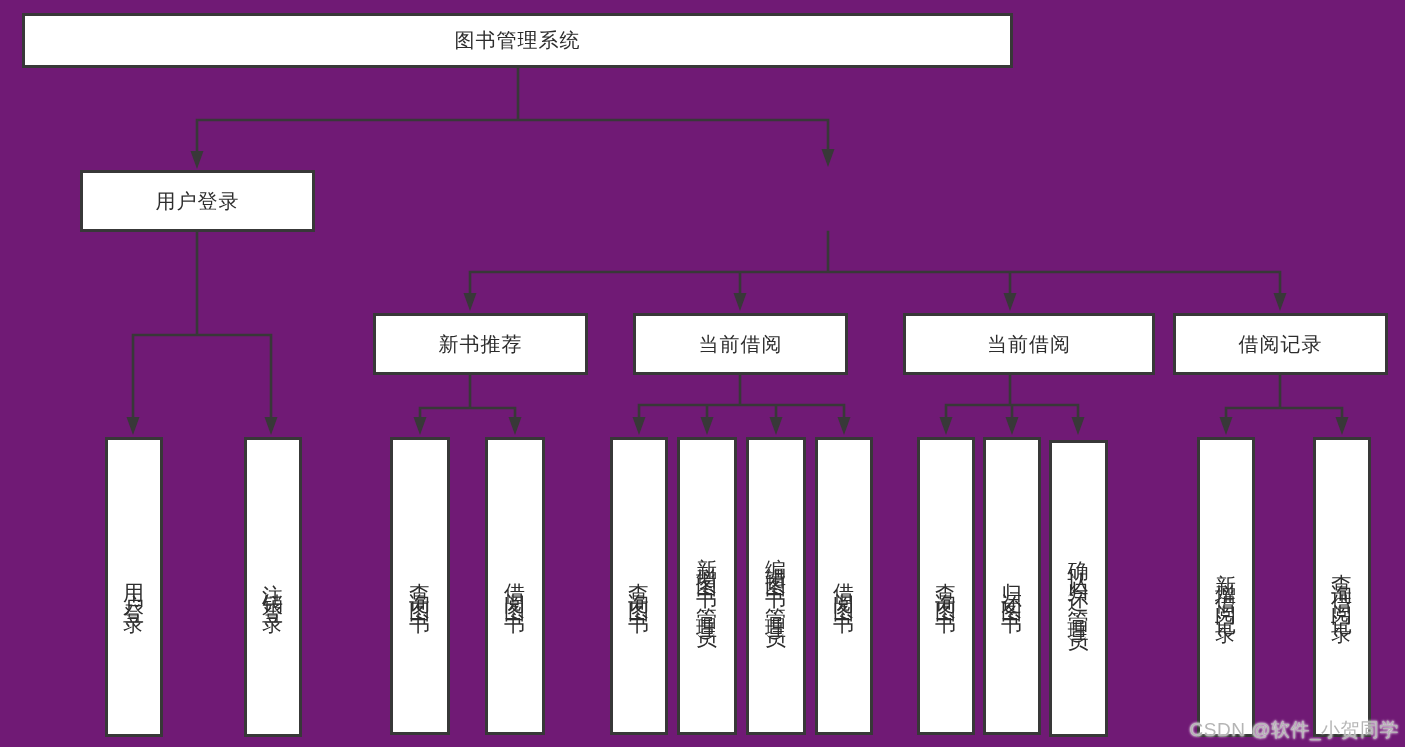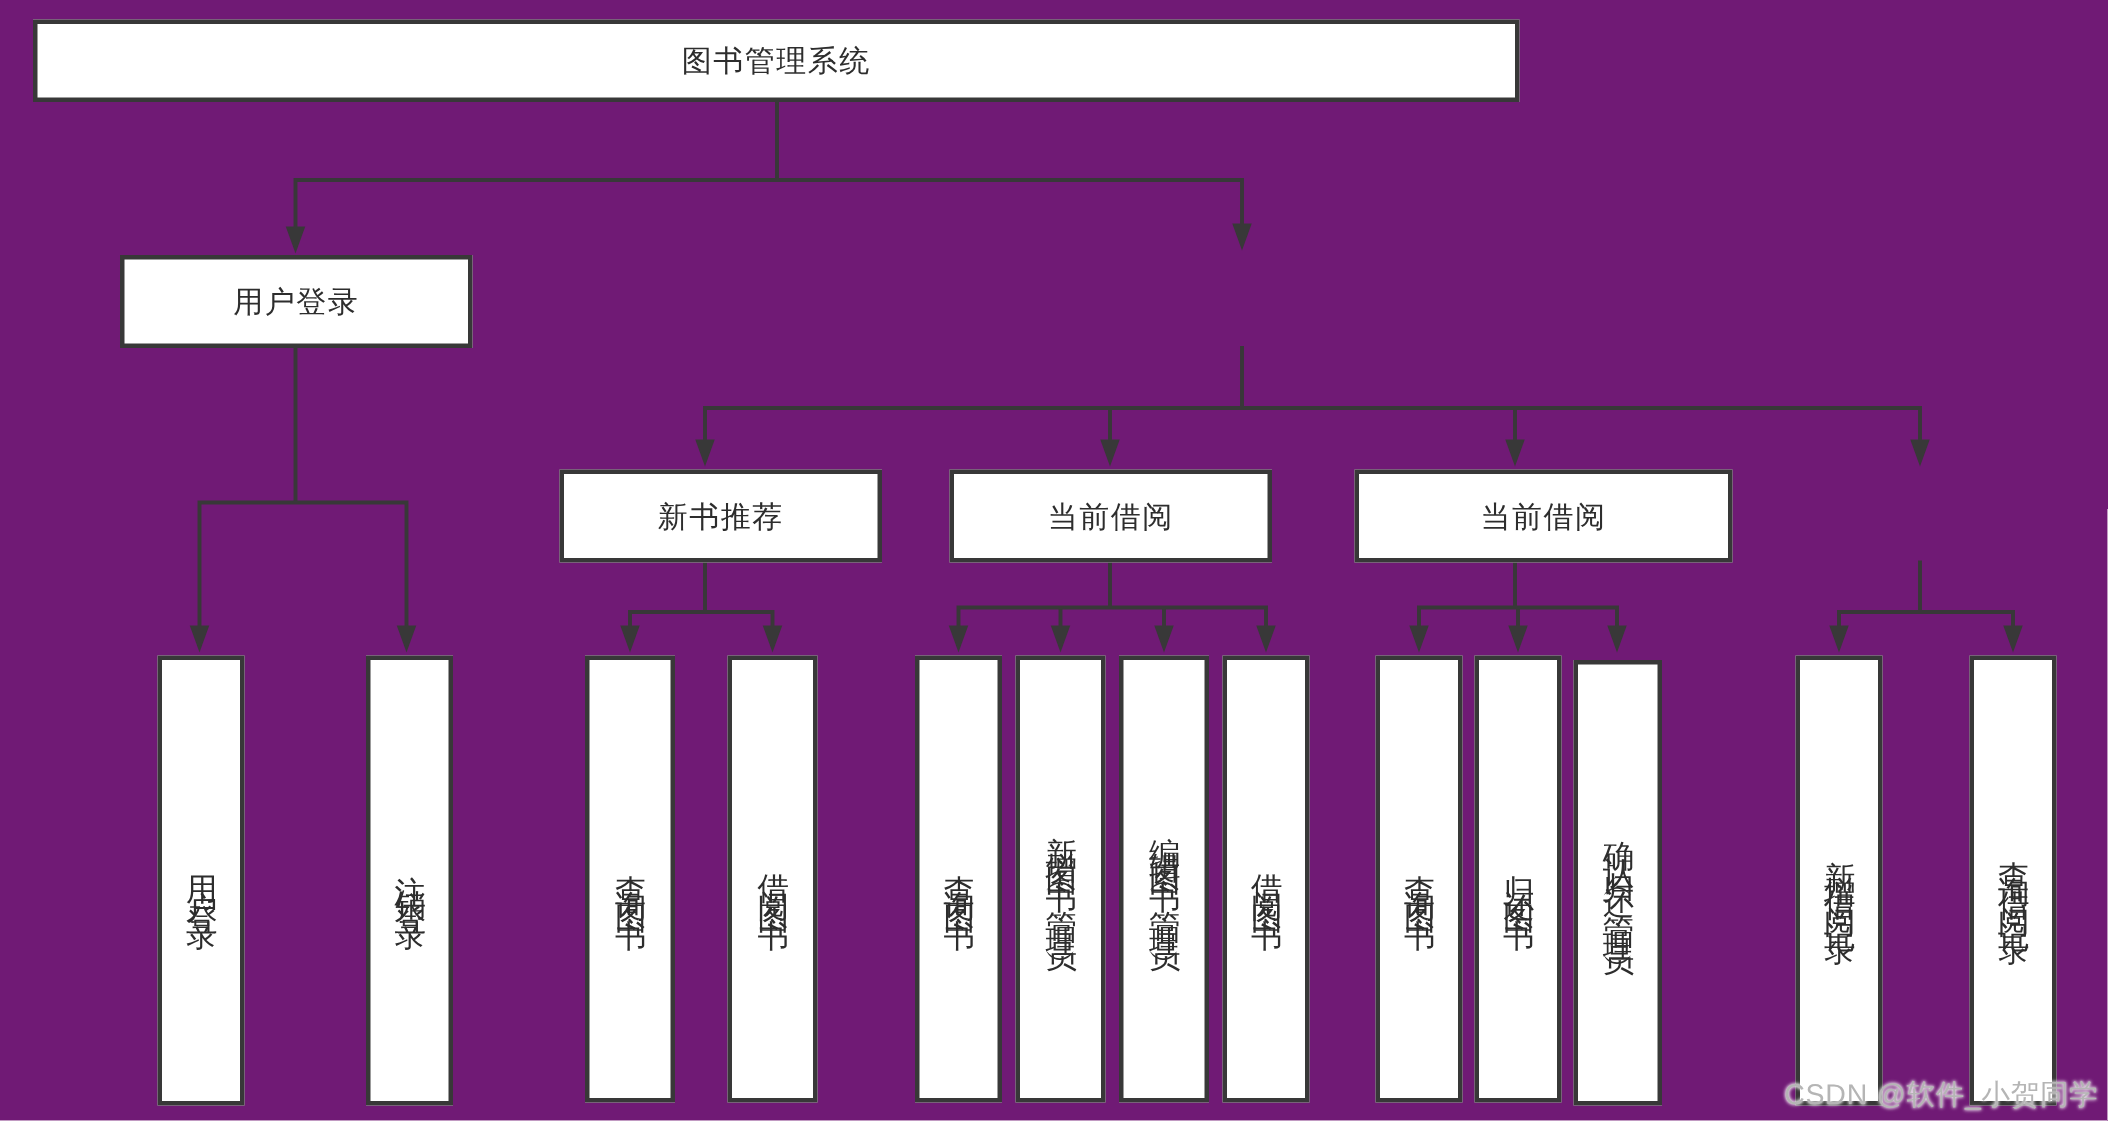--- a/index.html
+++ b/index.html
@@ -109,20 +109,23 @@
 
   <div class="node h" style="left:363px; top:313px; width:215px; height:62px;margin-left:10px;">
     <span>新书推荐</span>
   </div>
   <div class="node h" style="left:633px; top:313px; width:215px; height:62px;">
     <span>当前借阅</span>
   </div>
   <div class="node h" style="left:903px; top:313px; width:252px; height:62px;">
     <span>当前借阅</span>
   </div>
+  <div class="node h" style="left:1173px; top:313px; width:215px; height:62px;">
+    <span>借阅记录</span>
+  </div>
 
   <div class="node v" style="left:105px; top:437px; width:58px; height:300px;">
     <span class="vtxt">用户登录</span>
   </div>
   <div class="node v" style="left:244px; top:437px; width:58px; height:300px;">
     <span class="vtxt">注销登录</span>
   </div>
 
   <div class="node v" style="left:390px; top:437px; width:60px; height:298px;">
     <span class="vtxt">查询图书</span>

